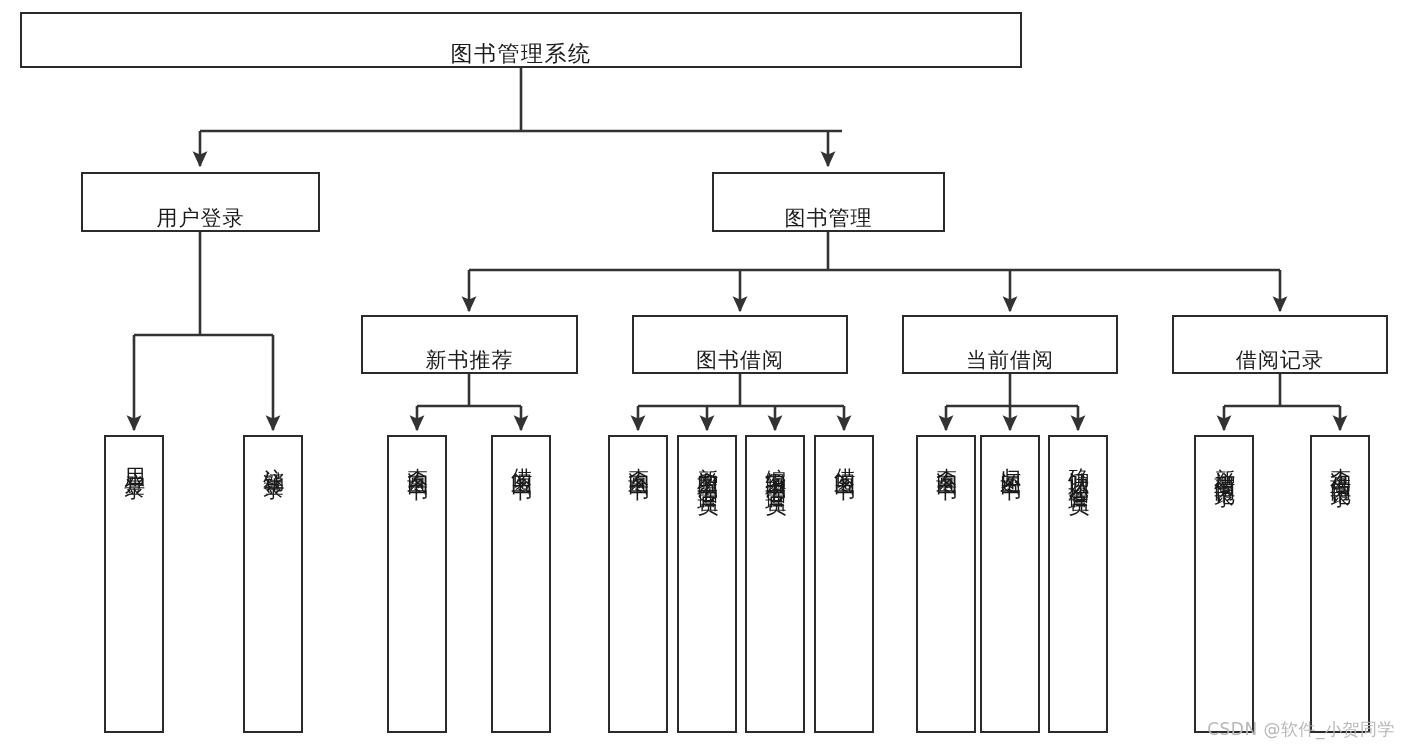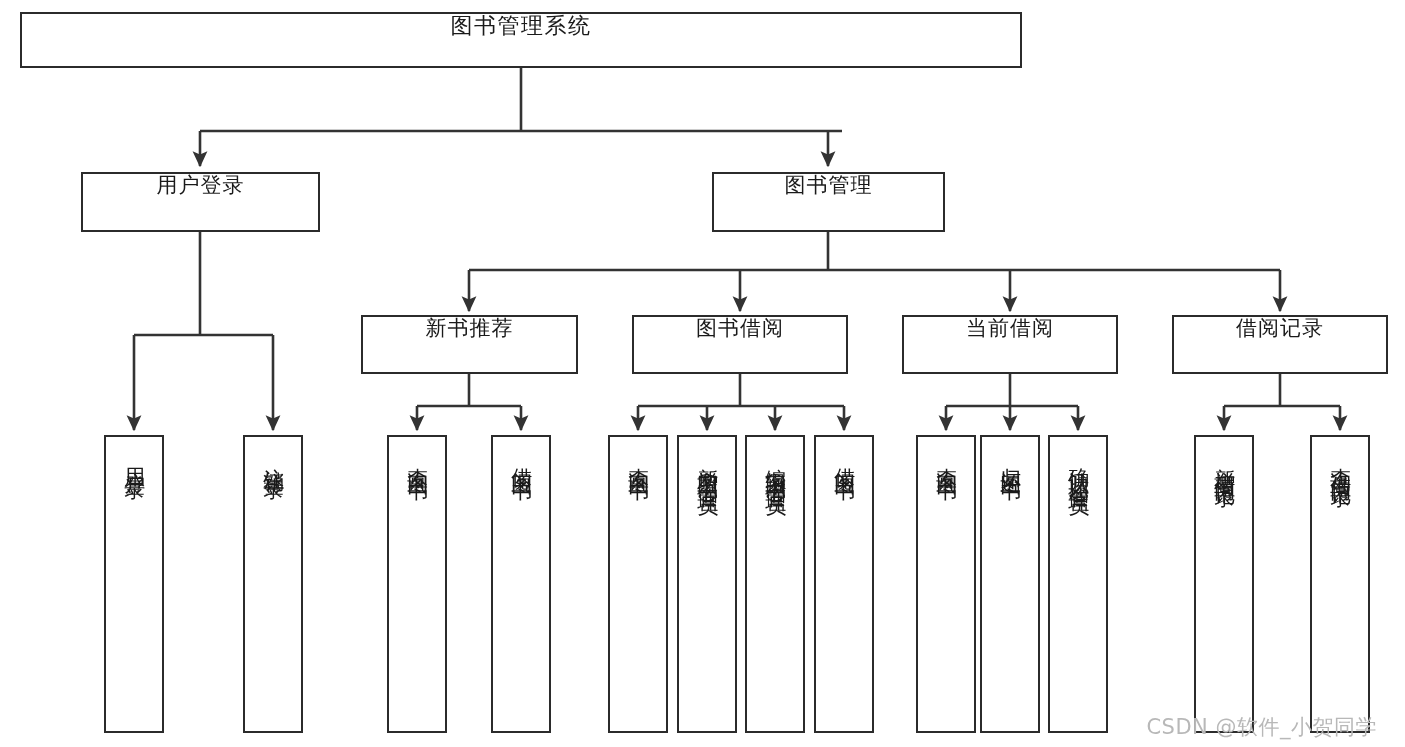--- a/index.html
+++ b/index.html
@@ -24,21 +24,21 @@
     width: 1405px;
     height: 747px;
     pointer-events: none;
   }
   .node {
     position: absolute;
     box-sizing: border-box;
     border: 2.5px solid #2b2b2b;
     background: #ffffff;
     display: flex;
-    align-items: flex-start;
+    align-items: flex-end;
     justify-content: center;
     color: #1a1a1a;
   }
   .node-h {
     font-size: 21px;
     letter-spacing: 1px;
     line-height: 1.1;
     white-space: nowrap;
   }
   .node-root {
@@ -55,23 +55,23 @@
     writing-mode: vertical-rl;
     text-orientation: upright;
     font-size: 21px;
     line-height: 1.02;
     letter-spacing: 4px;
     white-space: nowrap;
     text-align: left;
   }
   .watermark {
     position: absolute;
-    right: 28px;
+    right: 10px;
     bottom: 6px;
-    font-size: 21px;
+    font-size: 17px;
     color: #b8b8b8;
     letter-spacing: 0.5px;
     white-space: nowrap;
   }
 </style>
 </head>
 <body>
 
 <div id="canvas">
 

